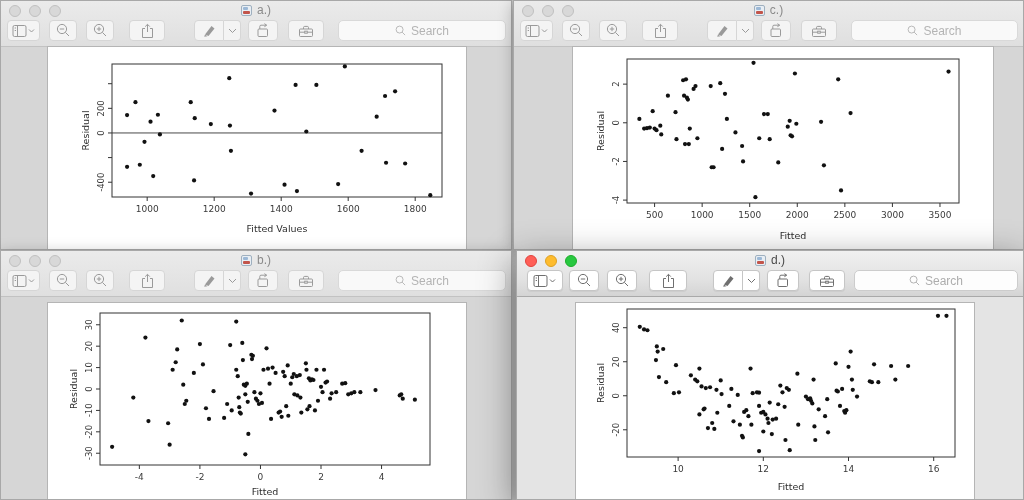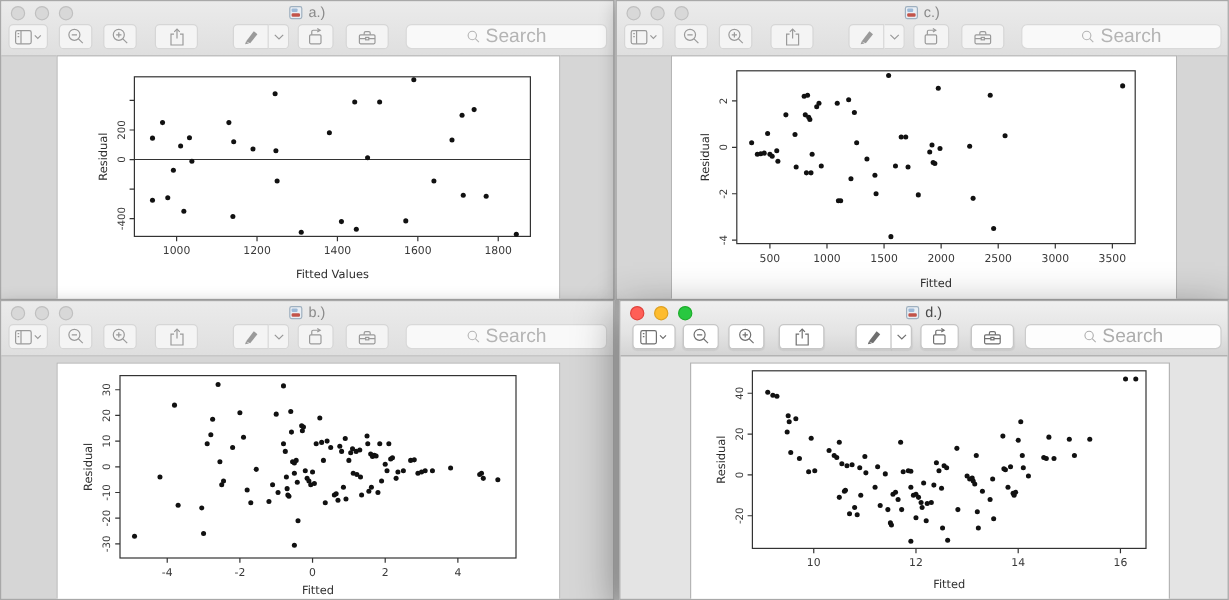--- a/index.html
+++ b/index.html
@@ -28,21 +28,21 @@
   .toolbar{position:absolute;left:0;right:0;top:17px;height:27px;}
   .tb-btn{position:absolute;top:2px;height:21px;border:1px solid #d6d6d6;border-radius:4px;
           background:#f4f4f4;color:#9a9a9a;display:flex;align-items:center;justify-content:center;
           padding:0;box-sizing:border-box;}
   .active .tb-btn{background:#ffffff;border-color:#c6c6c6;color:#6f6f6f;box-shadow:0 1px 1px rgba(0,0,0,0.06);}
   .tb-btn svg{display:block;}
   .joinL{border-top-right-radius:0;border-bottom-right-radius:0;}
   .joinR{border-top-left-radius:0;border-bottom-left-radius:0;border-left:none;}
   .search{position:absolute;top:2px;height:21px;left:337px;right:5px;border:1px solid #d9d9d9;border-radius:5px;
           background:#f9f9f9;display:flex;align-items:center;justify-content:center;gap:5px;
-          color:#b4b4b4;font-size:16px;box-sizing:border-box;}
+          color:#b4b4b4;font-size:12px;box-sizing:border-box;}
   .active .search{background:#fdfdfd;border-color:#cccccc;color:#adadad;}
   
   .content{position:absolute;left:0;right:0;top:45px;bottom:0;}
   .page{position:absolute;background:#ffffff;border:1px solid #b5b5b5;box-sizing:content-box;}
   .page svg{display:block;}
   .plot-text{font-family:"DejaVu Sans",sans-serif;}
 </style>
 </head>
 <body>
 
@@ -264,21 +264,21 @@
       <div class="search">
         <svg width="11" height="11" viewBox="0 0 12 12">
             <circle cx="5" cy="5" r="3.8" fill="none" stroke="currentColor"></circle>
             <line x1="7.8" y1="7.8" x2="11" y2="11" stroke="currentColor"></line>
           </svg>
         <span>Search</span>
       </div>
     </div>
   </div>
   <div class="content">
-    <div class="page" style="left:45px;top:0;width:420px;height:215px;">
+    <div class="page" style="left:58px;top:0;width:420px;height:215px;">
       <svg class="plot" width="420" height="215" viewBox="0 0 420 215">
           <rect x="54" y="12" width="332" height="144" fill="none" stroke="#333333" stroke-width="1"></rect>
           <line x1="81.58739255014326" y1="156" x2="81.58739255014326" y2="160" stroke="#333333" stroke-width="1"></line>
           <text x="81.58739255014326" y="171" text-anchor="middle" font-size="9" fill="#3a3a3a" class="plot-text">500</text>
           <line x1="129.15186246418338" y1="156" x2="129.15186246418338" y2="160" stroke="#333333" stroke-width="1"></line>
           <text x="129.15186246418338" y="171" text-anchor="middle" font-size="9" fill="#3a3a3a" class="plot-text">1000</text>
           <line x1="176.71633237822348" y1="156" x2="176.71633237822348" y2="160" stroke="#333333" stroke-width="1"></line>
           <text x="176.71633237822348" y="171" text-anchor="middle" font-size="9" fill="#3a3a3a" class="plot-text">1500</text>
           <line x1="224.28080229226362" y1="156" x2="224.28080229226362" y2="160" stroke="#333333" stroke-width="1"></line>
           <text x="224.28080229226362" y="171" text-anchor="middle" font-size="9" fill="#3a3a3a" class="plot-text">2000</text>

